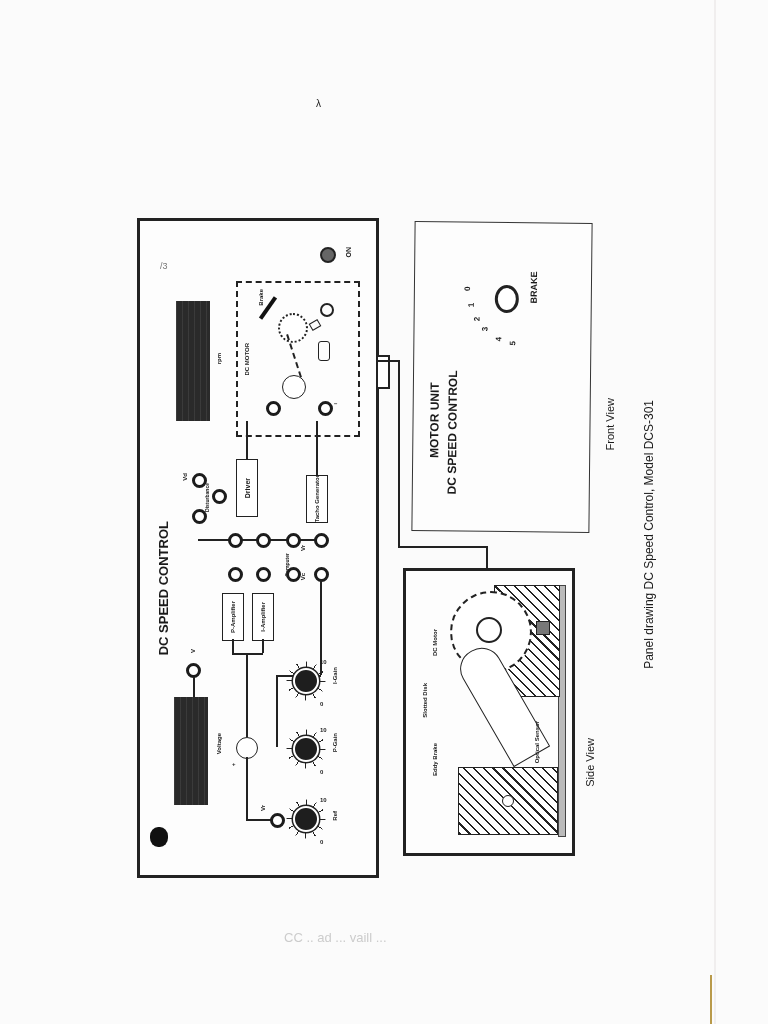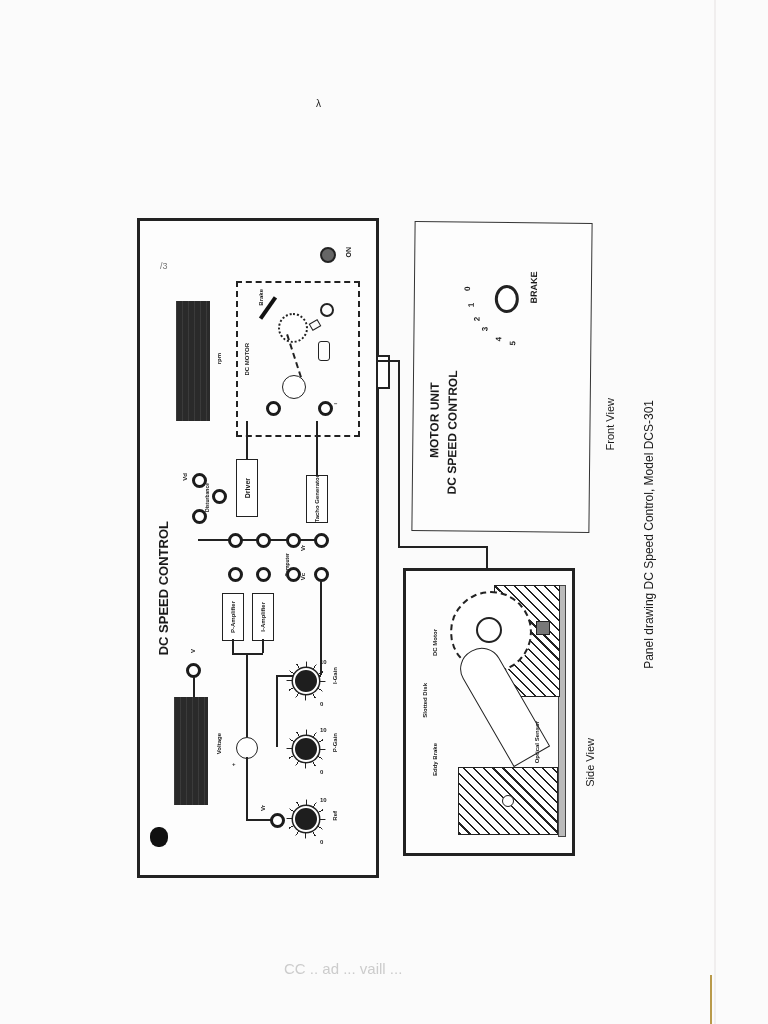--- a/index.html
+++ b/index.html
@@ -179,13 +179,13 @@
 
   <span class="abs vt small" style="left:26px;top:58px;">DC Motor</span>
   <span class="abs vt small" style="left:16px;top:112px;">Slotted Disk</span>
   <span class="abs vt small" style="left:26px;top:172px;">Eddy Brake</span>
   <span class="abs vt small" style="left:128px;top:150px;width:14px;">Optical Sensor</span>
 </div>
 <span class="abs vt" style="left:584px;top:738px;font-size:11px;">Side View</span>
 
 <span class="abs vt" style="left:642px;top:400px;font-size:12px;">Panel drawing DC Speed Control, Model DCS-301</span>
 
-<span class="abs" style="left:284px;top:960px;font-size:15px;color:#ccc;">CC .. ad ... vaill ...</span>
+<span class="abs" style="left:284px;top:930px;font-size:13px;color:#ccc;">CC .. ad ... vaill ...</span>
 
 </body></html>

